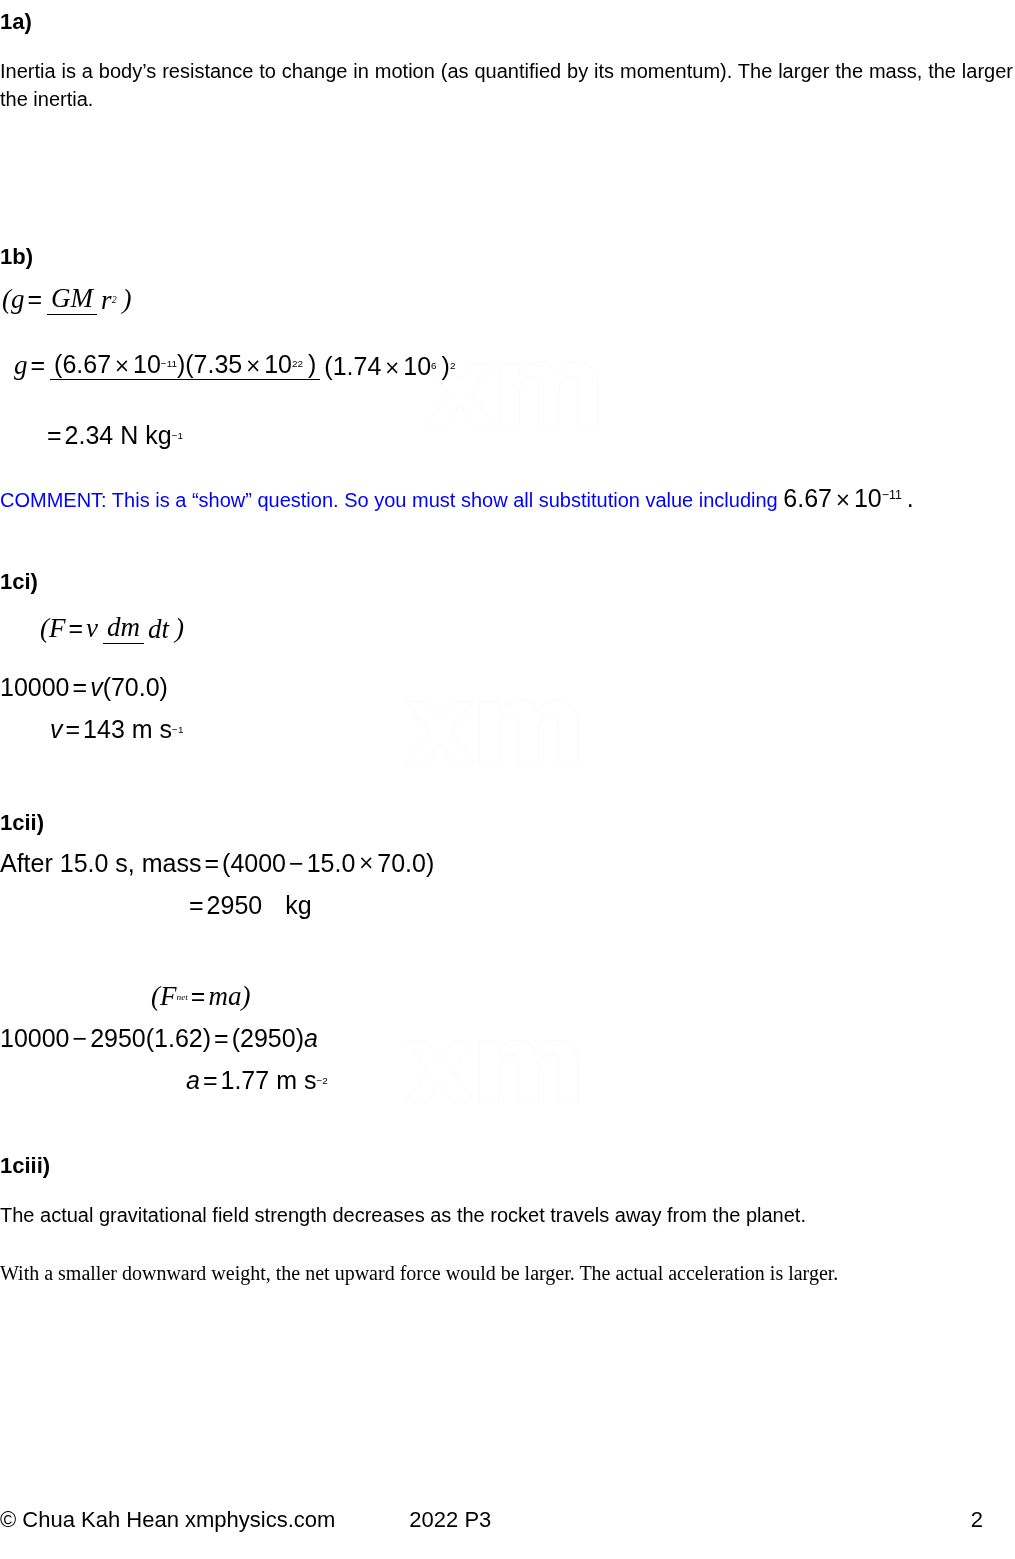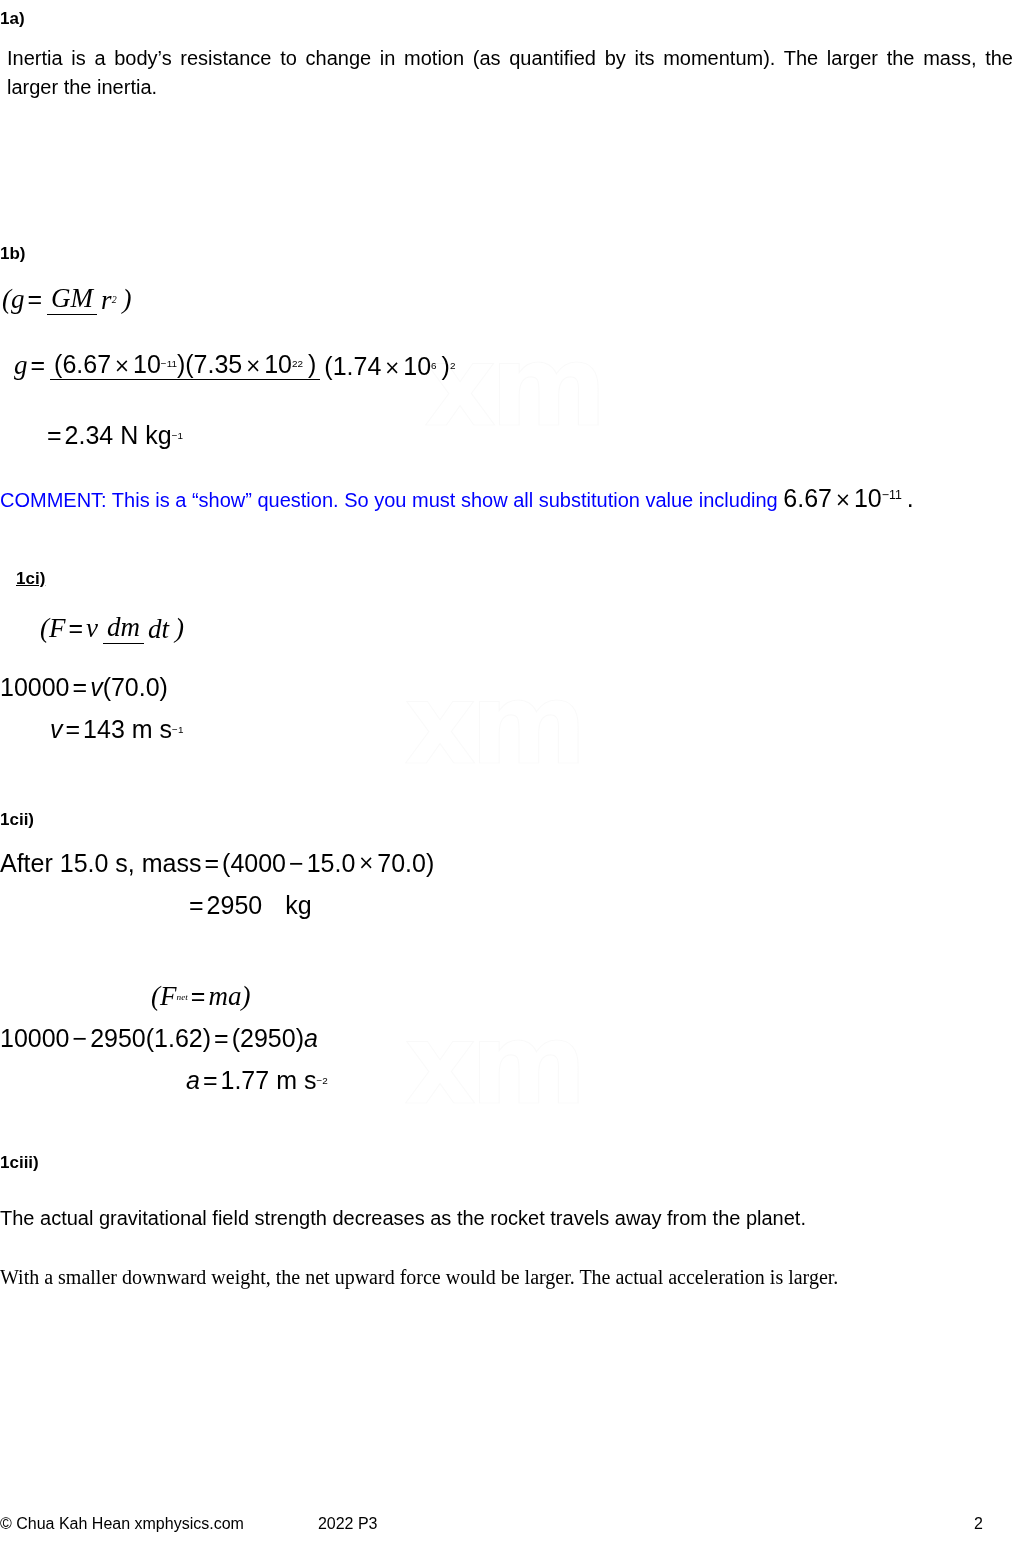--- a/index.html
+++ b/index.html
@@ -36,21 +36,21 @@
     color: transparent;
     -webkit-text-stroke: 1.2px rgba(0, 0, 0, 0.022);
     text-shadow: none;
     line-height: 1;
   }
   .wm-1 { left: 424px; top: 330px; }
   .wm-2 { left: 404px; top: 668px; }
   .wm-3 { left: 404px; top: 1008px; }
 
   .heading {
-    font-size: 17px;
+    font-size: 22px;
     font-weight: bold;
     line-height: 1.25;
     letter-spacing: 0px;
   }
 
   .para {
     font-size: 20px;
     line-height: 1.42;
     text-align: justify;
     text-justify: inter-word;
@@ -125,21 +125,21 @@
     padding: 1px 4px 0 4px;
     line-height: 1.12;
   }
 
   
   .footer {
     position: absolute;
     left: 0;
     bottom: 24px;
     width: 987px;
-    font-size: 16px;
+    font-size: 22px;
     line-height: 1.3;
     z-index: 2;
   }
   .footer-inner {
     display: flex;
     align-items: baseline;
   }
   .footer-credit { white-space: nowrap; }
   .footer-paper { margin-left: 74px; white-space: nowrap; }
   .footer-page {
@@ -155,21 +155,21 @@
 <body>
 
 <div class="page">
 
   <div class="watermark wm-1">xm</div>
   <div class="watermark wm-2">xm</div>
   <div class="watermark wm-3">xm</div>
 
   <div class="abs" style="left:0px; top:8px; width:1013px;">
     <div class="heading">1a)</div>
-    <p class="para" style="margin-top:15px;padding-left:7px;">Inertia is a body’s resistance to change in motion (as quantified by its momentum). The larger the mass, the larger the inertia.</p>
+    <p class="para" style="margin-top:21px;">Inertia is a body’s resistance to change in motion (as quantified by its momentum). The larger the mass, the larger the inertia.</p>
   </div>
 
   <div class="abs" style="left:0px; top:243px;">
     <div class="heading">1b)</div>
   </div>
 
   <div class="abs mathblock" style="left:2px; top:283px;">
     <div class="eqline">
       <span class="mi">(</span>
         <span class="mi">g</span>
@@ -203,21 +203,21 @@
       <span class="m">2.34</span>
       <span class="m" style="padding-left:7px;">N kg</span>
         <sup class="e m">−1</sup>
     </div>
   </div>
 
   <div class="abs" style="left:0px; top:481px; width:1013px;">
     <p class="para blue" style="white-space:nowrap;"><span>COMMENT: This is a “show” question. So you must show all substitution value including </span><span class="math-inline-black"><span class="m">6.67</span><span class="times">×</span><span class="m">10</span><sup class="e m">−11</sup></span><span class="math-inline-black m" style="padding-left:5px;">.</span></p>
   </div>
 
-  <div class="abs" style="left:16px; top:568px;text-decoration:underline;">
+  <div class="abs" style="left:0px; top:568px;">
     <div class="heading">1ci)</div>
   </div>
 
   <div class="abs mathblock" style="left:40px; top:612px;">
     <div class="eqline">
       <span class="mi">(</span>
         <span class="mi">F</span>
       <span class="op">=</span>
       <span class="mi">v</span>
       <span class="frac" style="margin-left:5px;">
@@ -298,21 +298,21 @@
       <span class="mi-sans">a</span>
       <span class="op">=</span>
       <span class="m">1.77</span>
       <span class="m" style="padding-left:7px;">m s</span>
         <sup class="e m">−2</sup>
     </div>
   </div>
 
   <div class="abs" style="left:0px; top:1152px; width:1013px;">
     <div class="heading">1ciii)</div>
-    <p class="para" style="margin-top:31px;">The actual gravitational field strength decreases as the rocket travels away from the planet.</p>
+    <p class="para" style="margin-top:21px;">The actual gravitational field strength decreases as the rocket travels away from the planet.</p>
     <p class="para" style="margin-top:30px;font-family:Liberation Serif, serif;">With a smaller downward weight, the net upward force would be larger. The actual acceleration is larger.</p>
   </div>
 
   <div class="footer">
     <div class="footer-inner">
       <span class="footer-credit">© Chua Kah Hean xmphysics.com</span>
       <span class="footer-paper">2022 P3</span>
       <span class="footer-page">2</span>
     </div>
   </div>

